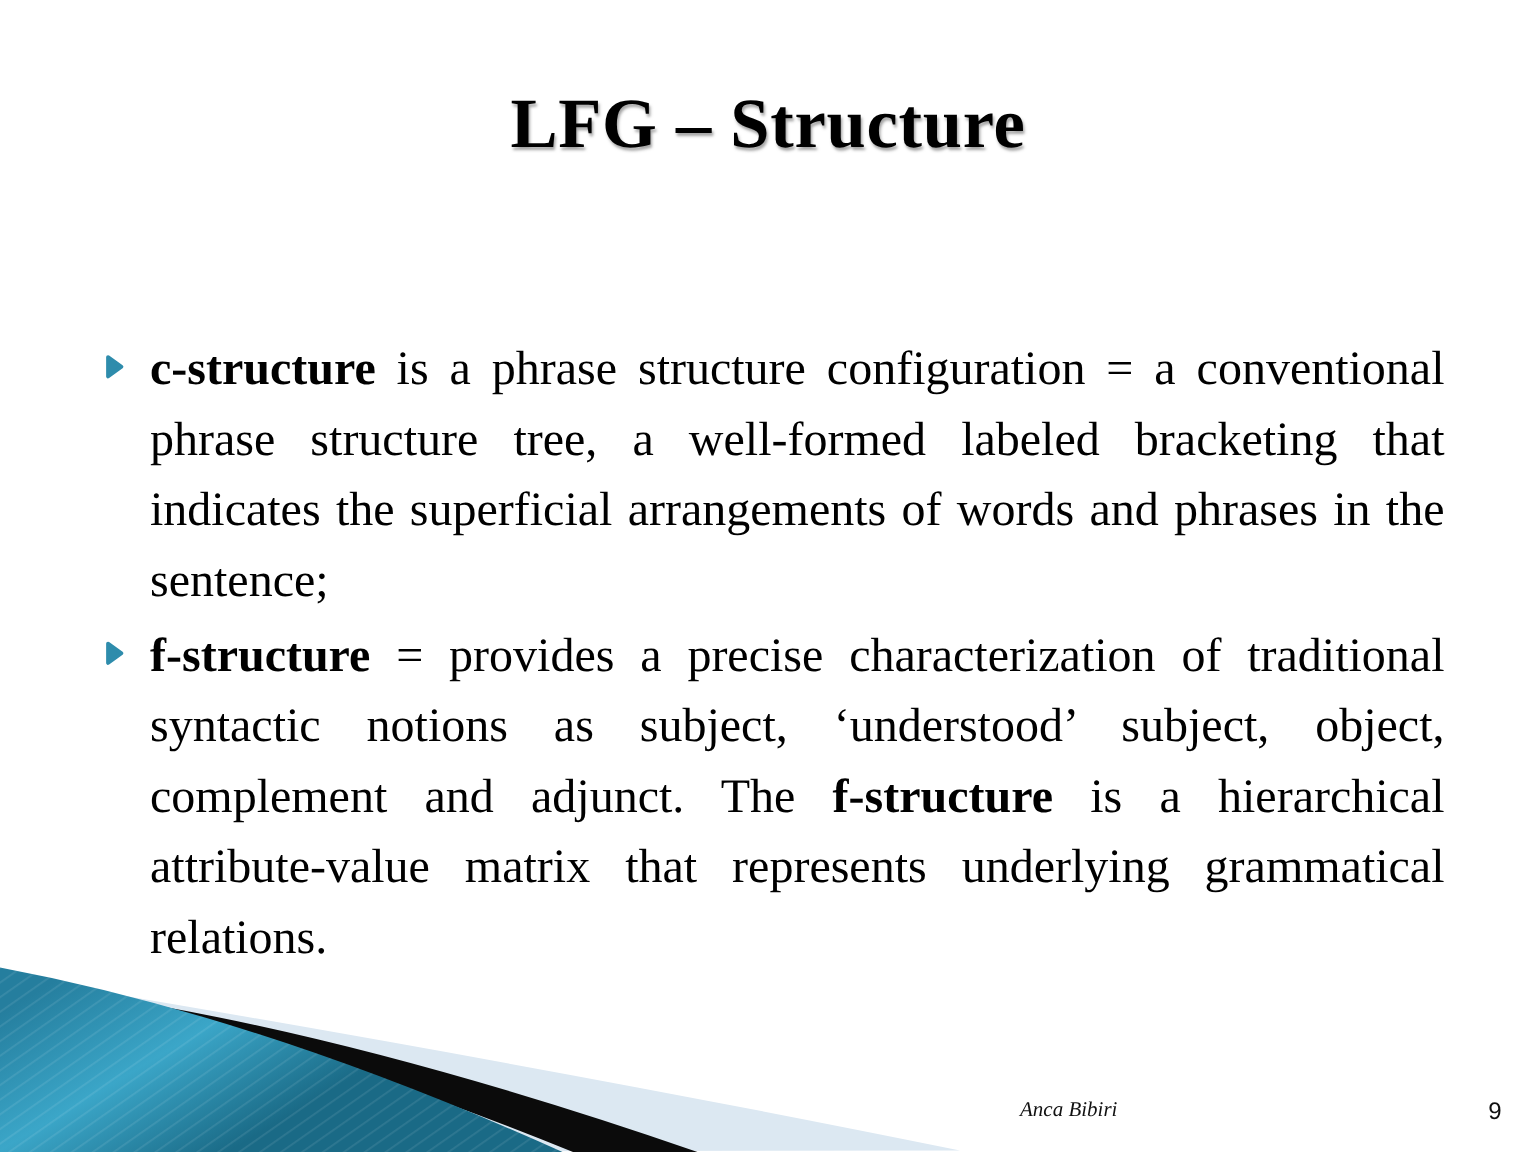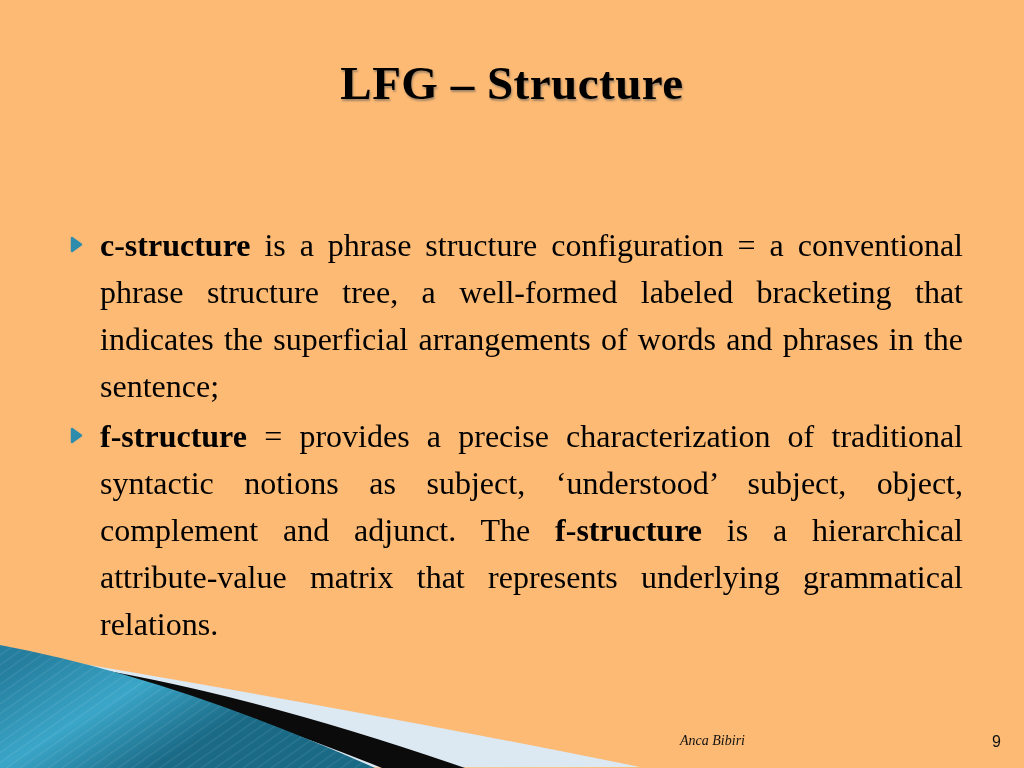--- a/index.html
+++ b/index.html
@@ -1,20 +1,20 @@
 <!DOCTYPE html>
 <html><head>
 <meta charset="utf-8">
 <style>
   html, body { margin: 0; padding: 0; background: #888; }
   .slide {
     position: relative;
     width: 1024px;
     height: 768px;
-    background: #fdba74;
+    background: #ffffff;
     overflow: hidden;
     font-family: "Liberation Serif", serif;
     color: #000;
   }
   .slide-title {
     position: absolute;
     top: 56px;
     left: 0;
     width: 100%;
     text-align: center;

